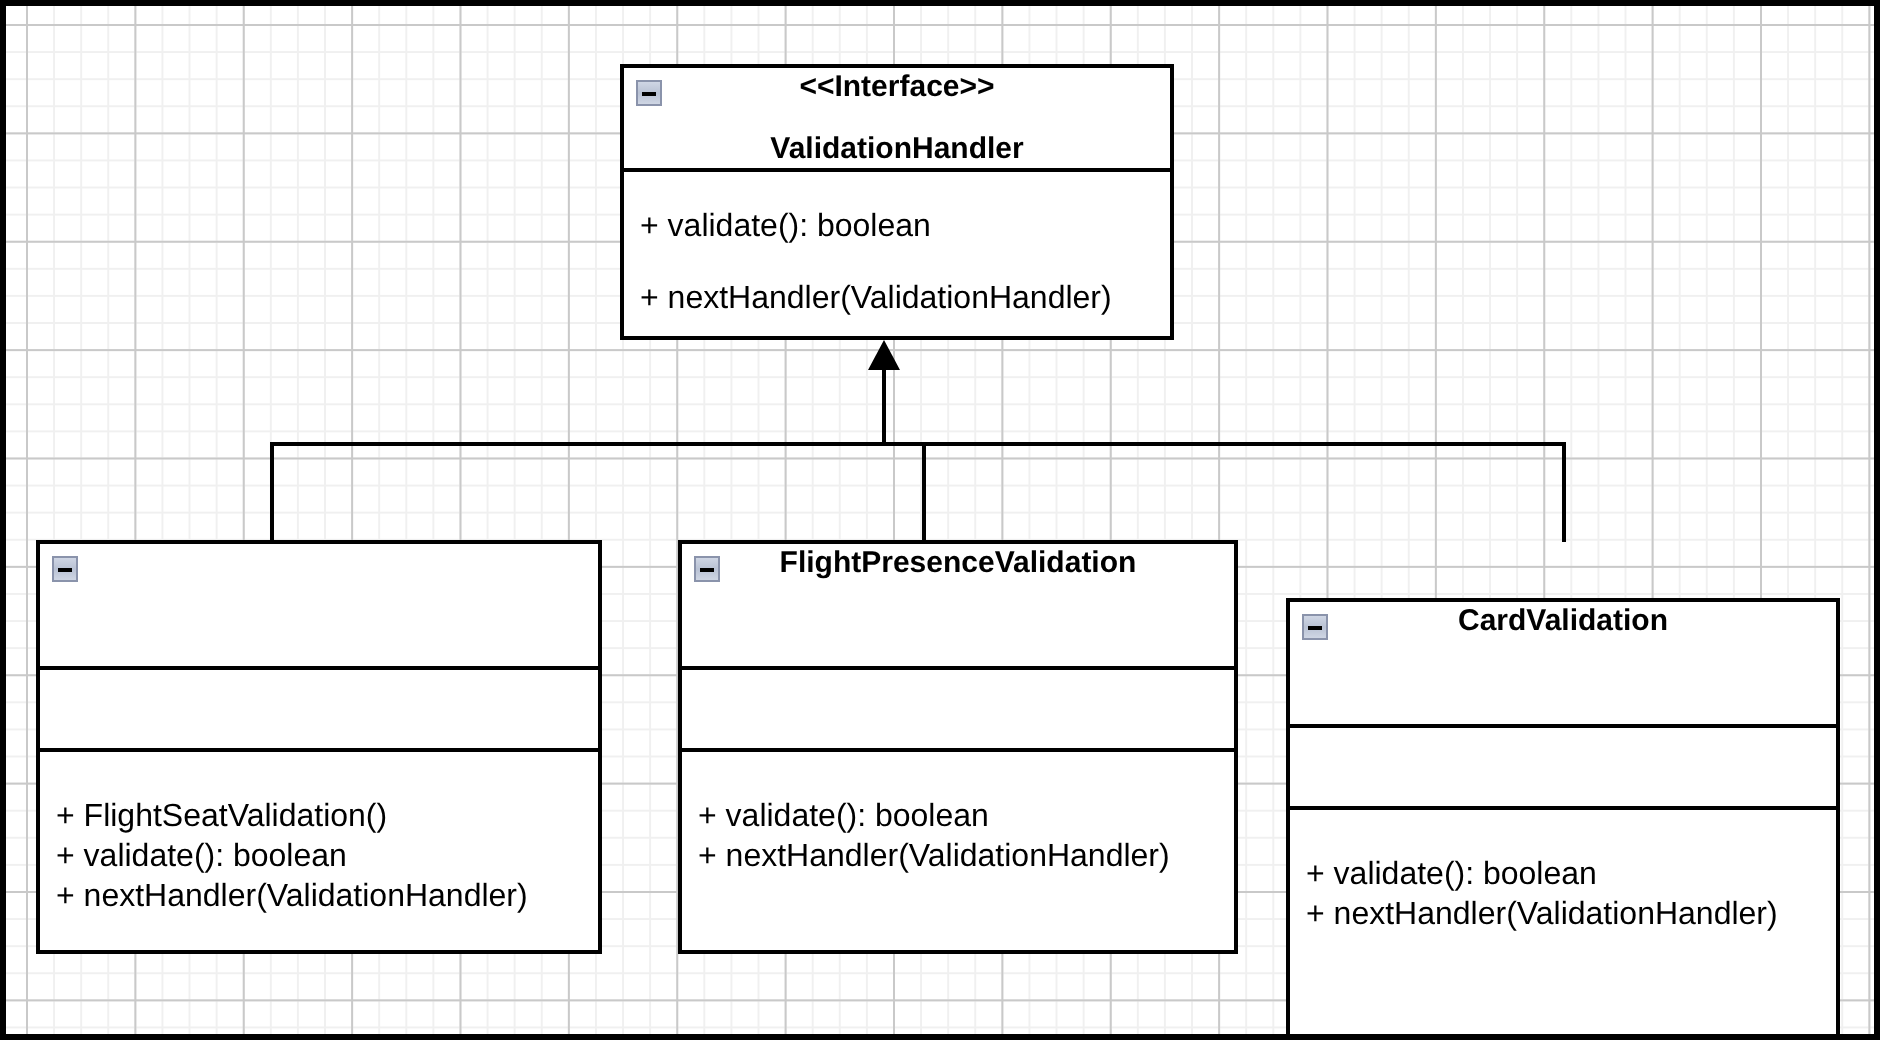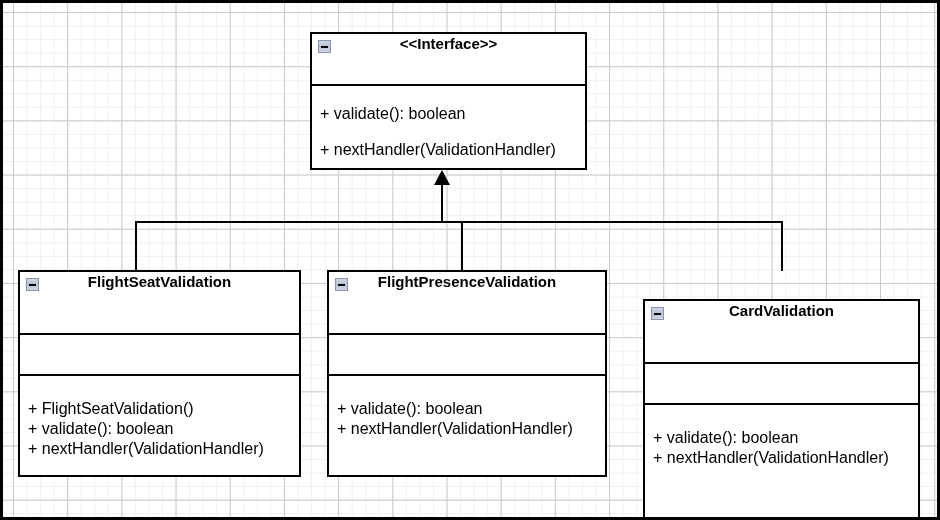--- a/index.html
+++ b/index.html
@@ -132,41 +132,41 @@
   <div class="conn conn-v" style="left:438px; top:181px; height:38px;"></div>
   <div class="conn conn-h" style="left:132px; top:218px; width:648px;"></div>
   <div class="conn conn-v" style="left:132px; top:218px; height:50px;"></div>
   <div class="conn conn-v" style="left:458px; top:218px; height:50px;"></div>
   <div class="conn conn-v" style="left:778px; top:218px; height:50px;"></div>
 
   <div class="uml-class" id="box-validation-handler" style="left:307px; top:29px; width:277px; height:138px;">
     <div class="uml-header" style="height:66px;">
       <span class="collapse-icon"></span>
       <span class="stereotype">&lt;&lt;Interface&gt;&gt;</span>
+      <span>ValidationHandler</span>
     </div>
     <div class="uml-methods spaced">
       <div class="method-line">+ validate(): boolean</div>
       <div class="method-line">+ nextHandler(ValidationHandler)</div>
     </div>
   </div>
 
   <div class="uml-class" id="box-flight-seat-validation" style="left:15px; top:267px; width:283px; height:207px;">
     <div class="uml-header" style="height:63px;">
       <span class="collapse-icon"></span>
-      <span>FlightSeatValidation</span>
     </div>
     <div class="uml-attrs" style="height:41px;"></div>
     <div class="uml-methods" style="padding-top:23px;">
       <div class="method-line">+ FlightSeatValidation()</div>
       <div class="method-line">+ validate(): boolean</div>
       <div class="method-line">+ nextHandler(ValidationHandler)</div>
     </div>
   </div>
 
-  <div class="uml-class" id="box-flight-presence-validation" style="left:324px; top:267px; width:280px; height:207px;">
+  <div class="uml-class" id="box-flight-presence-validation" style="left:336px; top:267px; width:280px; height:207px;">
     <div class="uml-header" style="height:63px;">
       <span class="collapse-icon"></span>
       <span>FlightPresenceValidation</span>
     </div>
     <div class="uml-attrs" style="height:41px;"></div>
     <div class="uml-methods" style="padding-top:23px;">
       <div class="method-line">+ validate(): boolean</div>
       <div class="method-line">+ nextHandler(ValidationHandler)</div>
     </div>
   </div>

